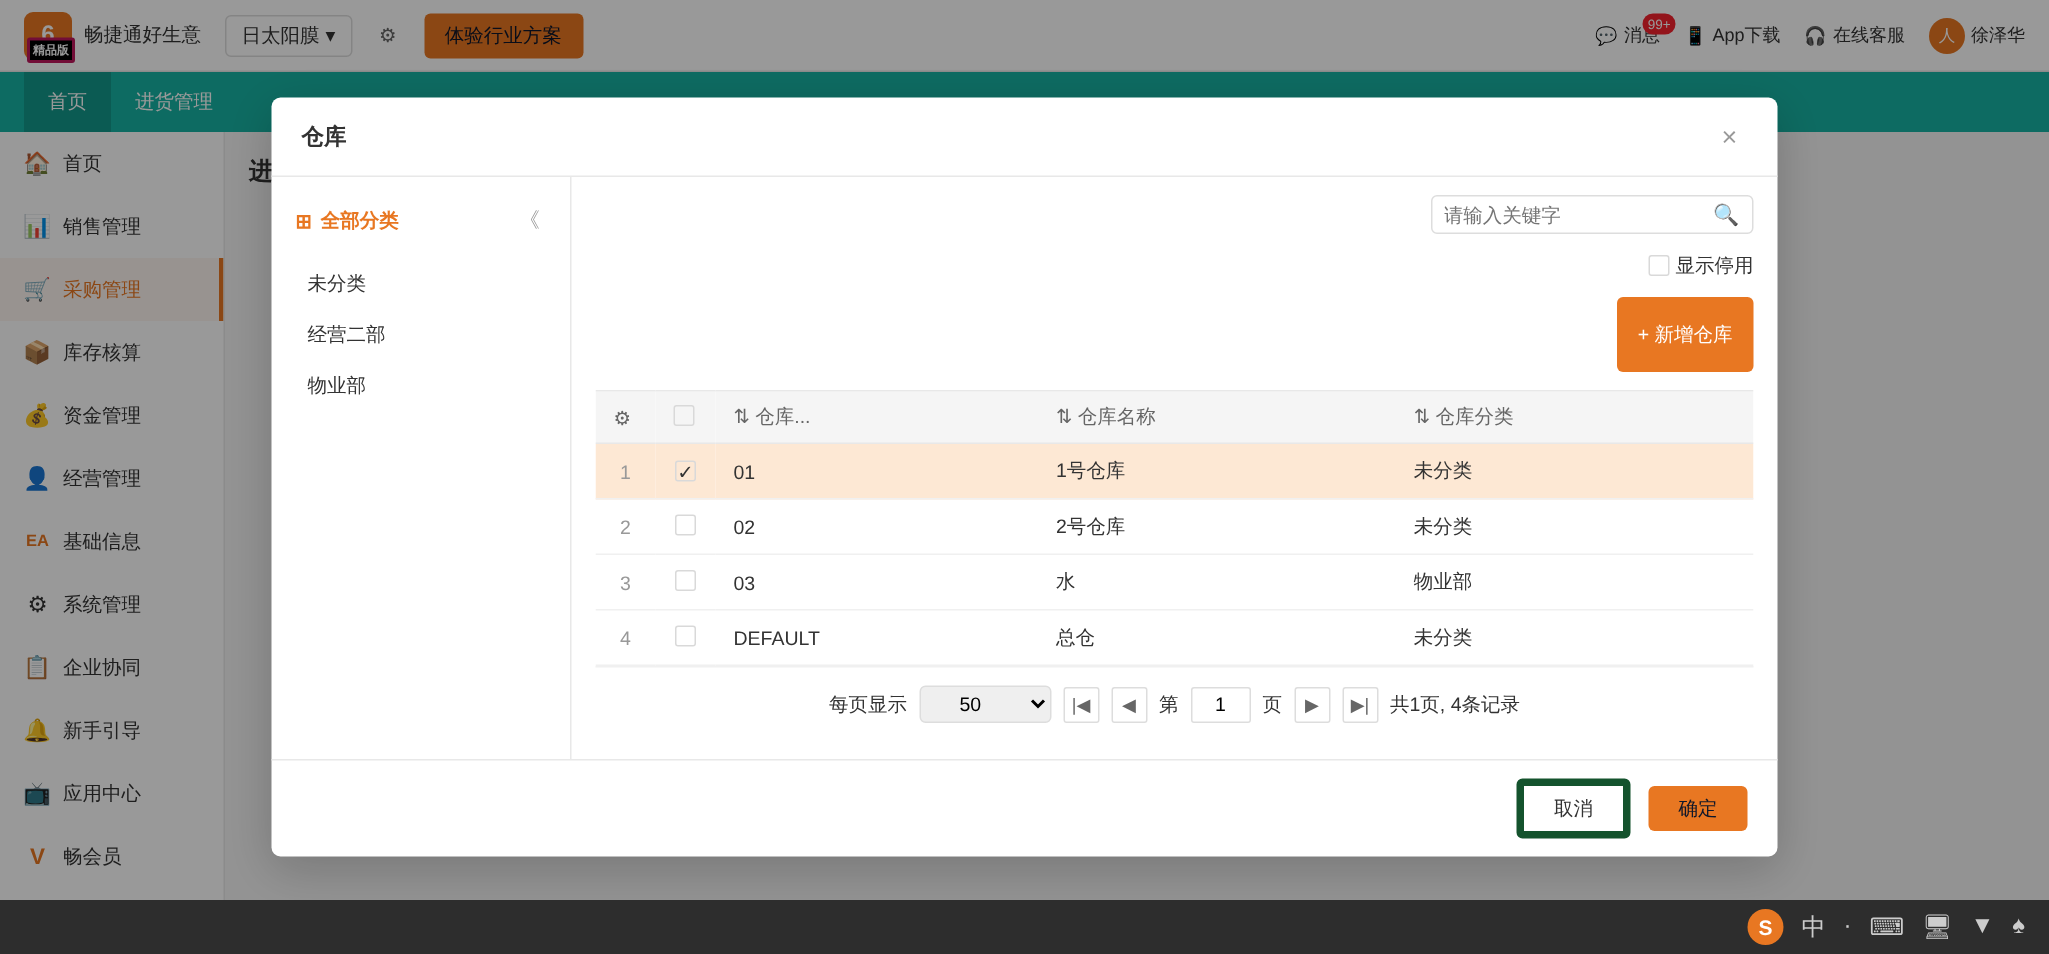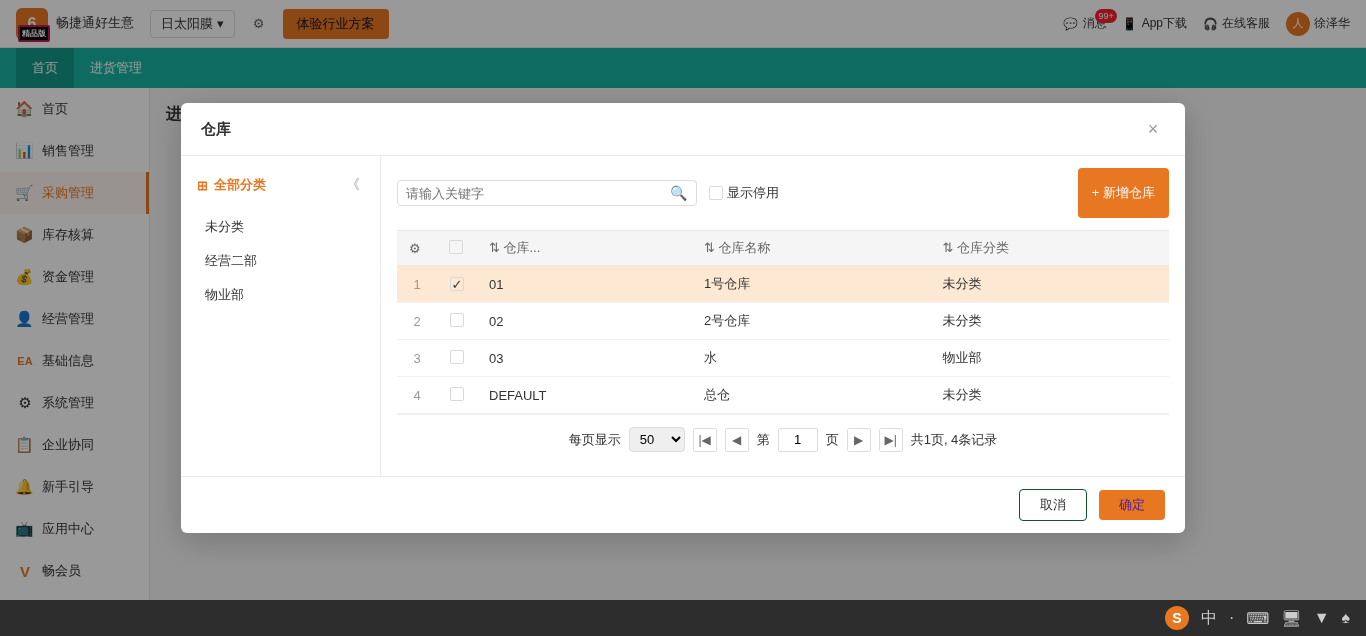--- a/index.html
+++ b/index.html
@@ -175,21 +175,21 @@
     .category-item {
       padding: 8px 24px; cursor: pointer; color: #333; font-size: 13px;
     }
 
     
     .table-panel {
       flex: 1; display: flex; flex-direction: column; padding: 12px 16px;
       overflow: hidden;
     }
     .table-toolbar {
-      display: flex; align-items: center; gap: 12px; margin-bottom: 12px;
+      display: flex; align-items: flex-end; gap: 12px; margin-bottom: 12px; flex-direction: column;
     }
     .search-box {
       display: flex; align-items: center;
       border: 1px solid #ddd; border-radius: 4px;
       padding: 4px 8px; gap: 4px; flex: 1; max-width: 300px;
     }
     .search-input {
       border: none; outline: none; font-size: 13px; color: #333;
       width: 100%; background: transparent;
     }
@@ -226,46 +226,46 @@
 
     
     .pagination {
       display: flex; align-items: center; justify-content: center;
       gap: 8px; padding: 12px 0; margin-top: auto;
       border-top: 1px solid #f0f0f0;
     }
     .page-label { color: #333; font-size: 13px; }
     .page-size-select {
       border: 1px solid #ddd; border-radius: 4px;
-      padding: 3px 6px; font-size: 13px;
+      padding: 3px 22px; font-size: 13px;
     }
     .page-nav-btn {
       width: 24px; height: 24px; border: 1px solid #ddd; border-radius: 2px;
       background: white; cursor: pointer; font-size: 12px;
       display: flex; align-items: center; justify-content: center; color: #666;
     }
     .page-input {
       width: 40px; height: 24px; border: 1px solid #ddd; border-radius: 2px;
       text-align: center; font-size: 13px;
     }
     .page-info { color: #333; font-size: 13px; }
 
     
     .modal-footer {
       padding: 12px 20px;
       display: flex; align-items: center; justify-content: flex-end; gap: 12px;
       border-top: 1px solid #e8e8e8;
     }
     .cancel-btn {
-      padding: 6px 20px; border: 1px solid #14532d; border-radius: 4px;
+      padding: 6px 20px; border: 5px solid #14532d; border-radius: 4px;
       background: white; cursor: pointer; font-size: 13px; color: #333;
     }
     .confirm-btn {
       padding: 6px 20px; border: none; border-radius: 4px;
-      background: #e87722; color: #4c1d95; cursor: pointer; font-size: 13px;
+      background: #e87722; color: #0f172a; cursor: pointer; font-size: 13px;
     }
 
     
     .bottombar {
       position: fixed; bottom: 0; left: 0; right: 0;
       height: 36px; background: #2d2d2d;
       display: flex; align-items: center; justify-content: flex-end;
       padding: 0 16px; gap: 12px; z-index: 200;
     }
     .bottom-icon { color: #ccc; font-size: 16px; cursor: pointer; }

